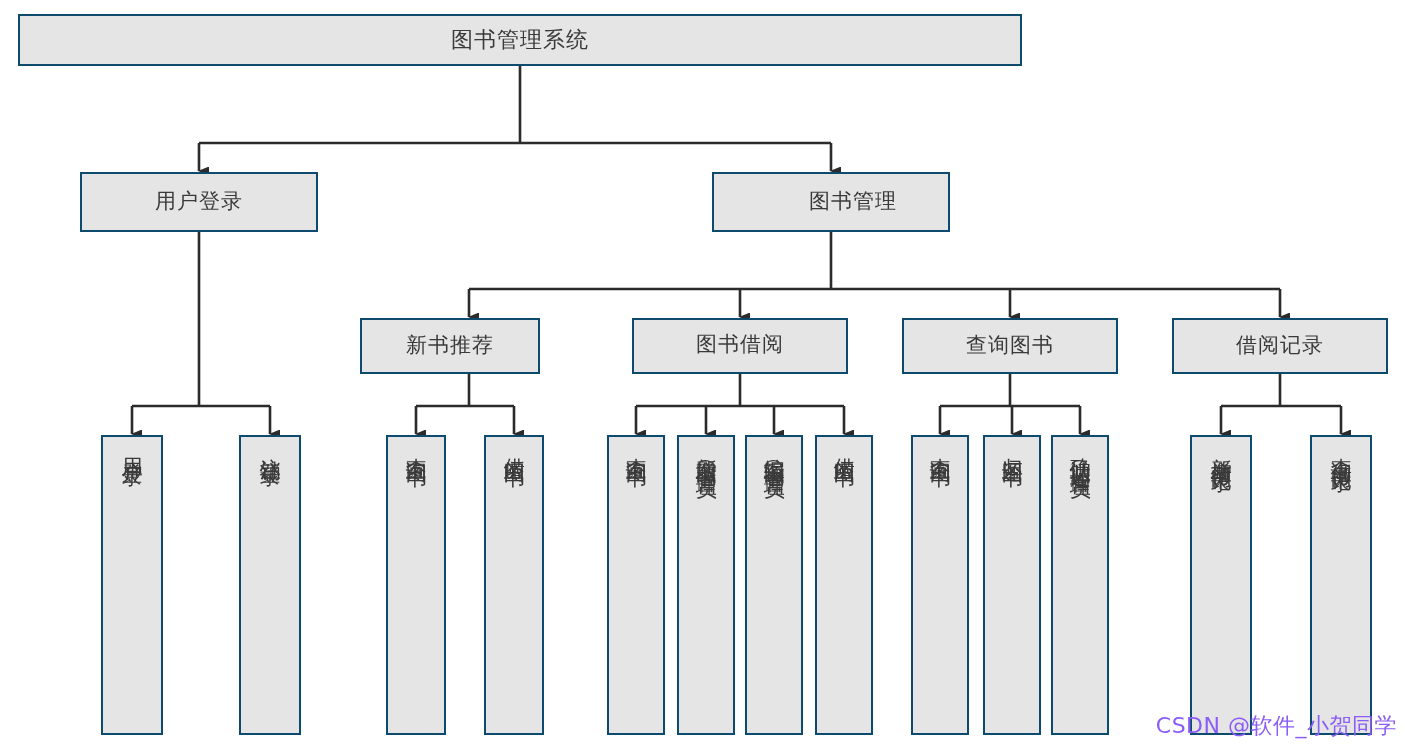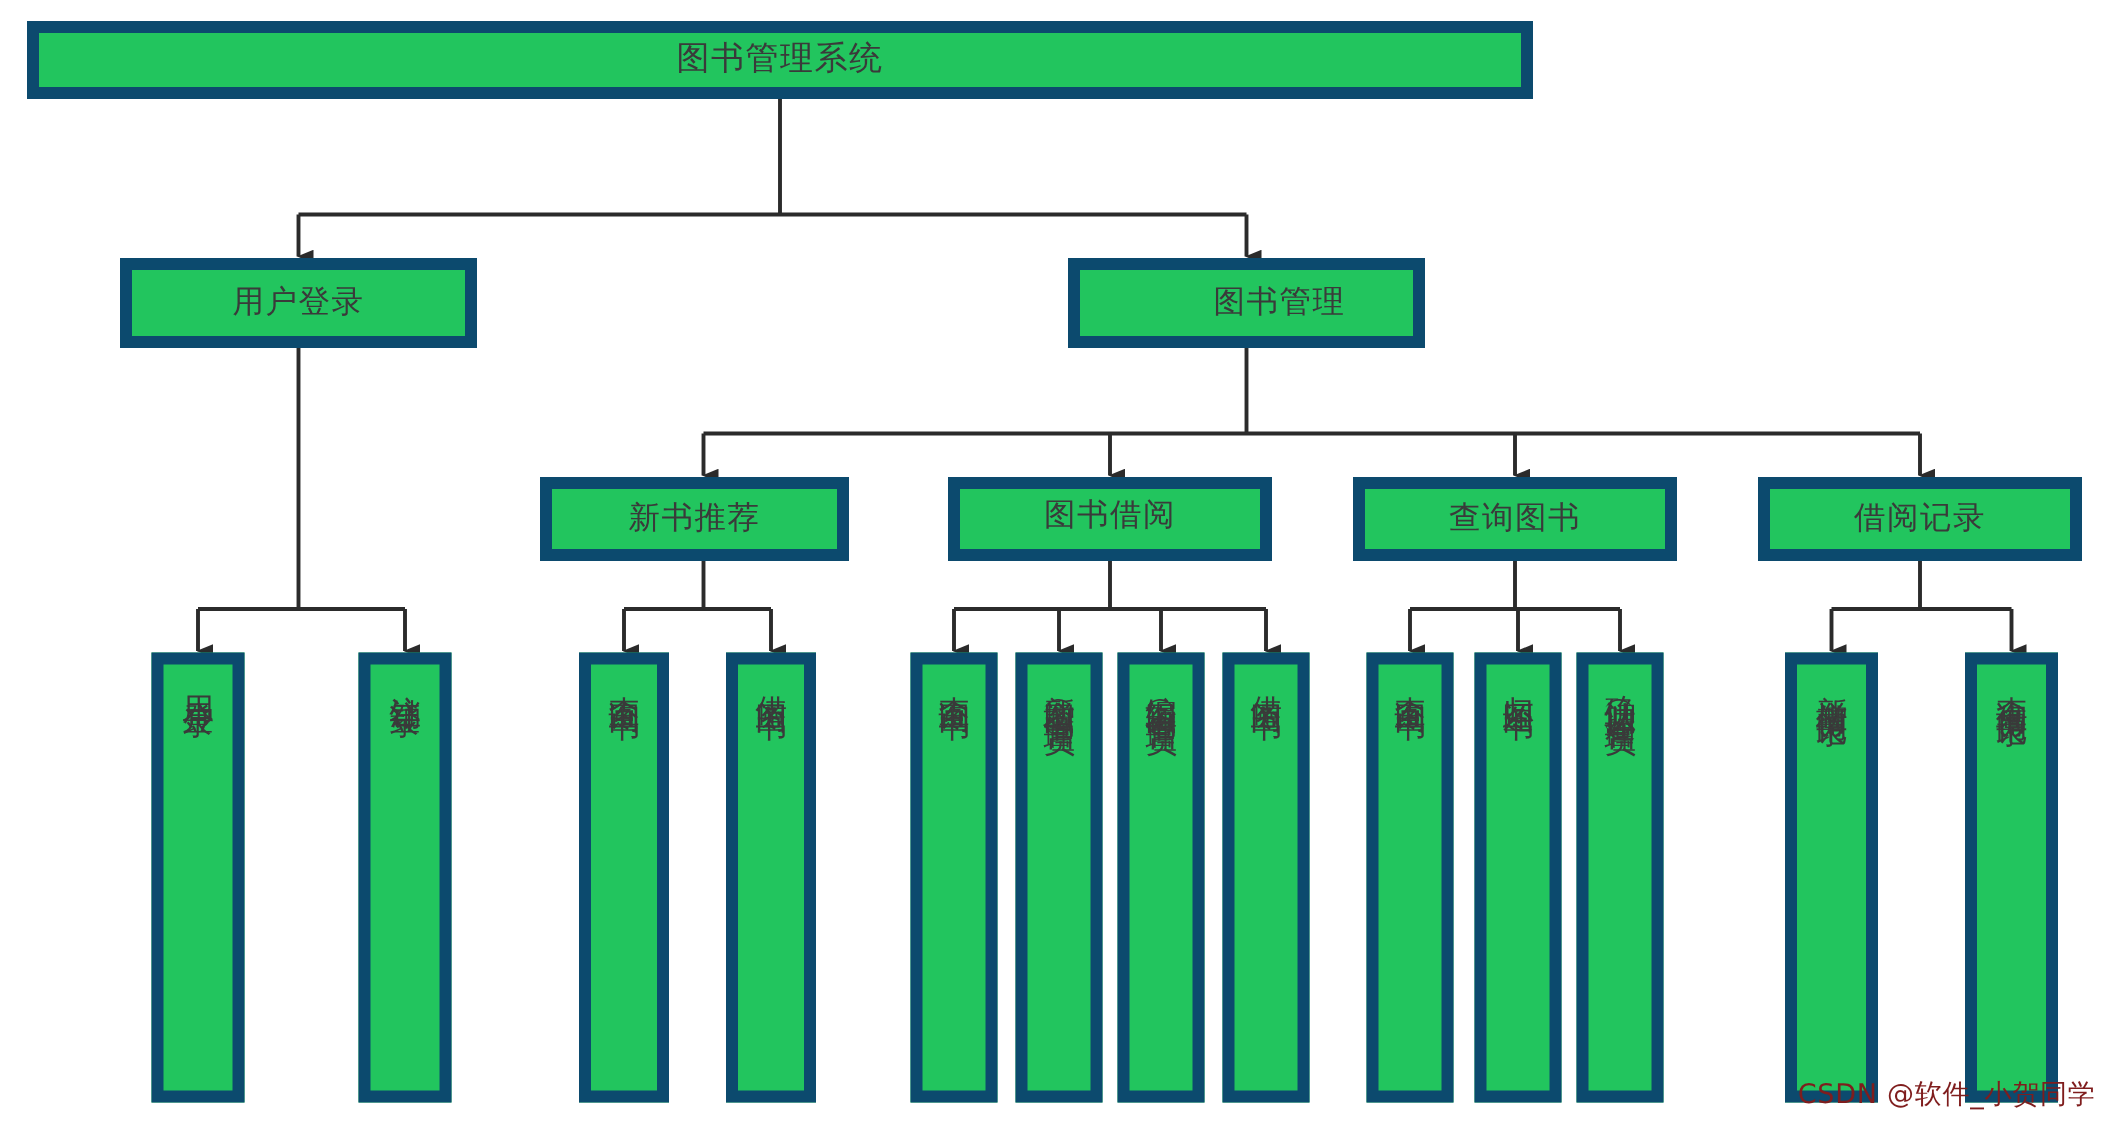--- a/index.html
+++ b/index.html
@@ -22,22 +22,22 @@
     position: absolute;
     left: 0;
     top: 0;
     width: 1405px;
     height: 747px;
     pointer-events: none;
   }
   .node {
     position: absolute;
     box-sizing: border-box;
-    background: #22c55e;
-    border: 8px solid #0c4a6e;
+    background: #e5e5e5;
+    border: 2px solid #0c4a6e;
     display: flex;
     align-items: center;
     justify-content: center;
     color: #3b3b3b;
     text-align: center;
   }
   .node-label {
     font-size: 21px;
     line-height: 1.1;
     letter-spacing: 1px;
@@ -57,22 +57,22 @@
     white-space: normal;
     font-size: 21px;
     letter-spacing: 3px;
     line-height: 1.25;
     max-height: 288px;
   }
   .watermark {
     position: absolute;
     right: 8px;
     bottom: 6px;
-    font-size: 18px;
-    color: #7f1d1d;
+    font-size: 22px;
+    color: #8b5cf6;
     letter-spacing: 0.5px;
     white-space: nowrap;
     user-select: none;
   }
 </style>
 </head>
 <body>
 
 <div id="diagram-root">
 
@@ -123,21 +123,21 @@
     <span class="node-label">图书管理系统</span>
   </div>
 
   <div class="node level1" style="left:80px; top:172px; width:238px; height:60px;">
     <span class="node-label">用户登录</span>
   </div>
   <div class="node level1" style="left:712px; top:172px; width:238px; height:60px;padding-left:44px;">
     <span class="node-label">图书管理</span>
   </div>
 
-  <div class="node level2" style="left:360px; top:318px; width:206px; height:56px;">
+  <div class="node level2" style="left:360px; top:318px; width:180px; height:56px;">
     <span class="node-label">新书推荐</span>
   </div>
   <div class="node level2" style="left:632px; top:318px; width:216px; height:56px;font-family:Liberation Mono, monospace;">
     <span class="node-label">图书借阅</span>
   </div>
   <div class="node level2" style="left:902px; top:318px; width:216px; height:56px;">
     <span class="node-label">查询图书</span>
   </div>
   <div class="node level2" style="left:1172px; top:318px; width:216px; height:56px;">
     <span class="node-label">借阅记录</span>

